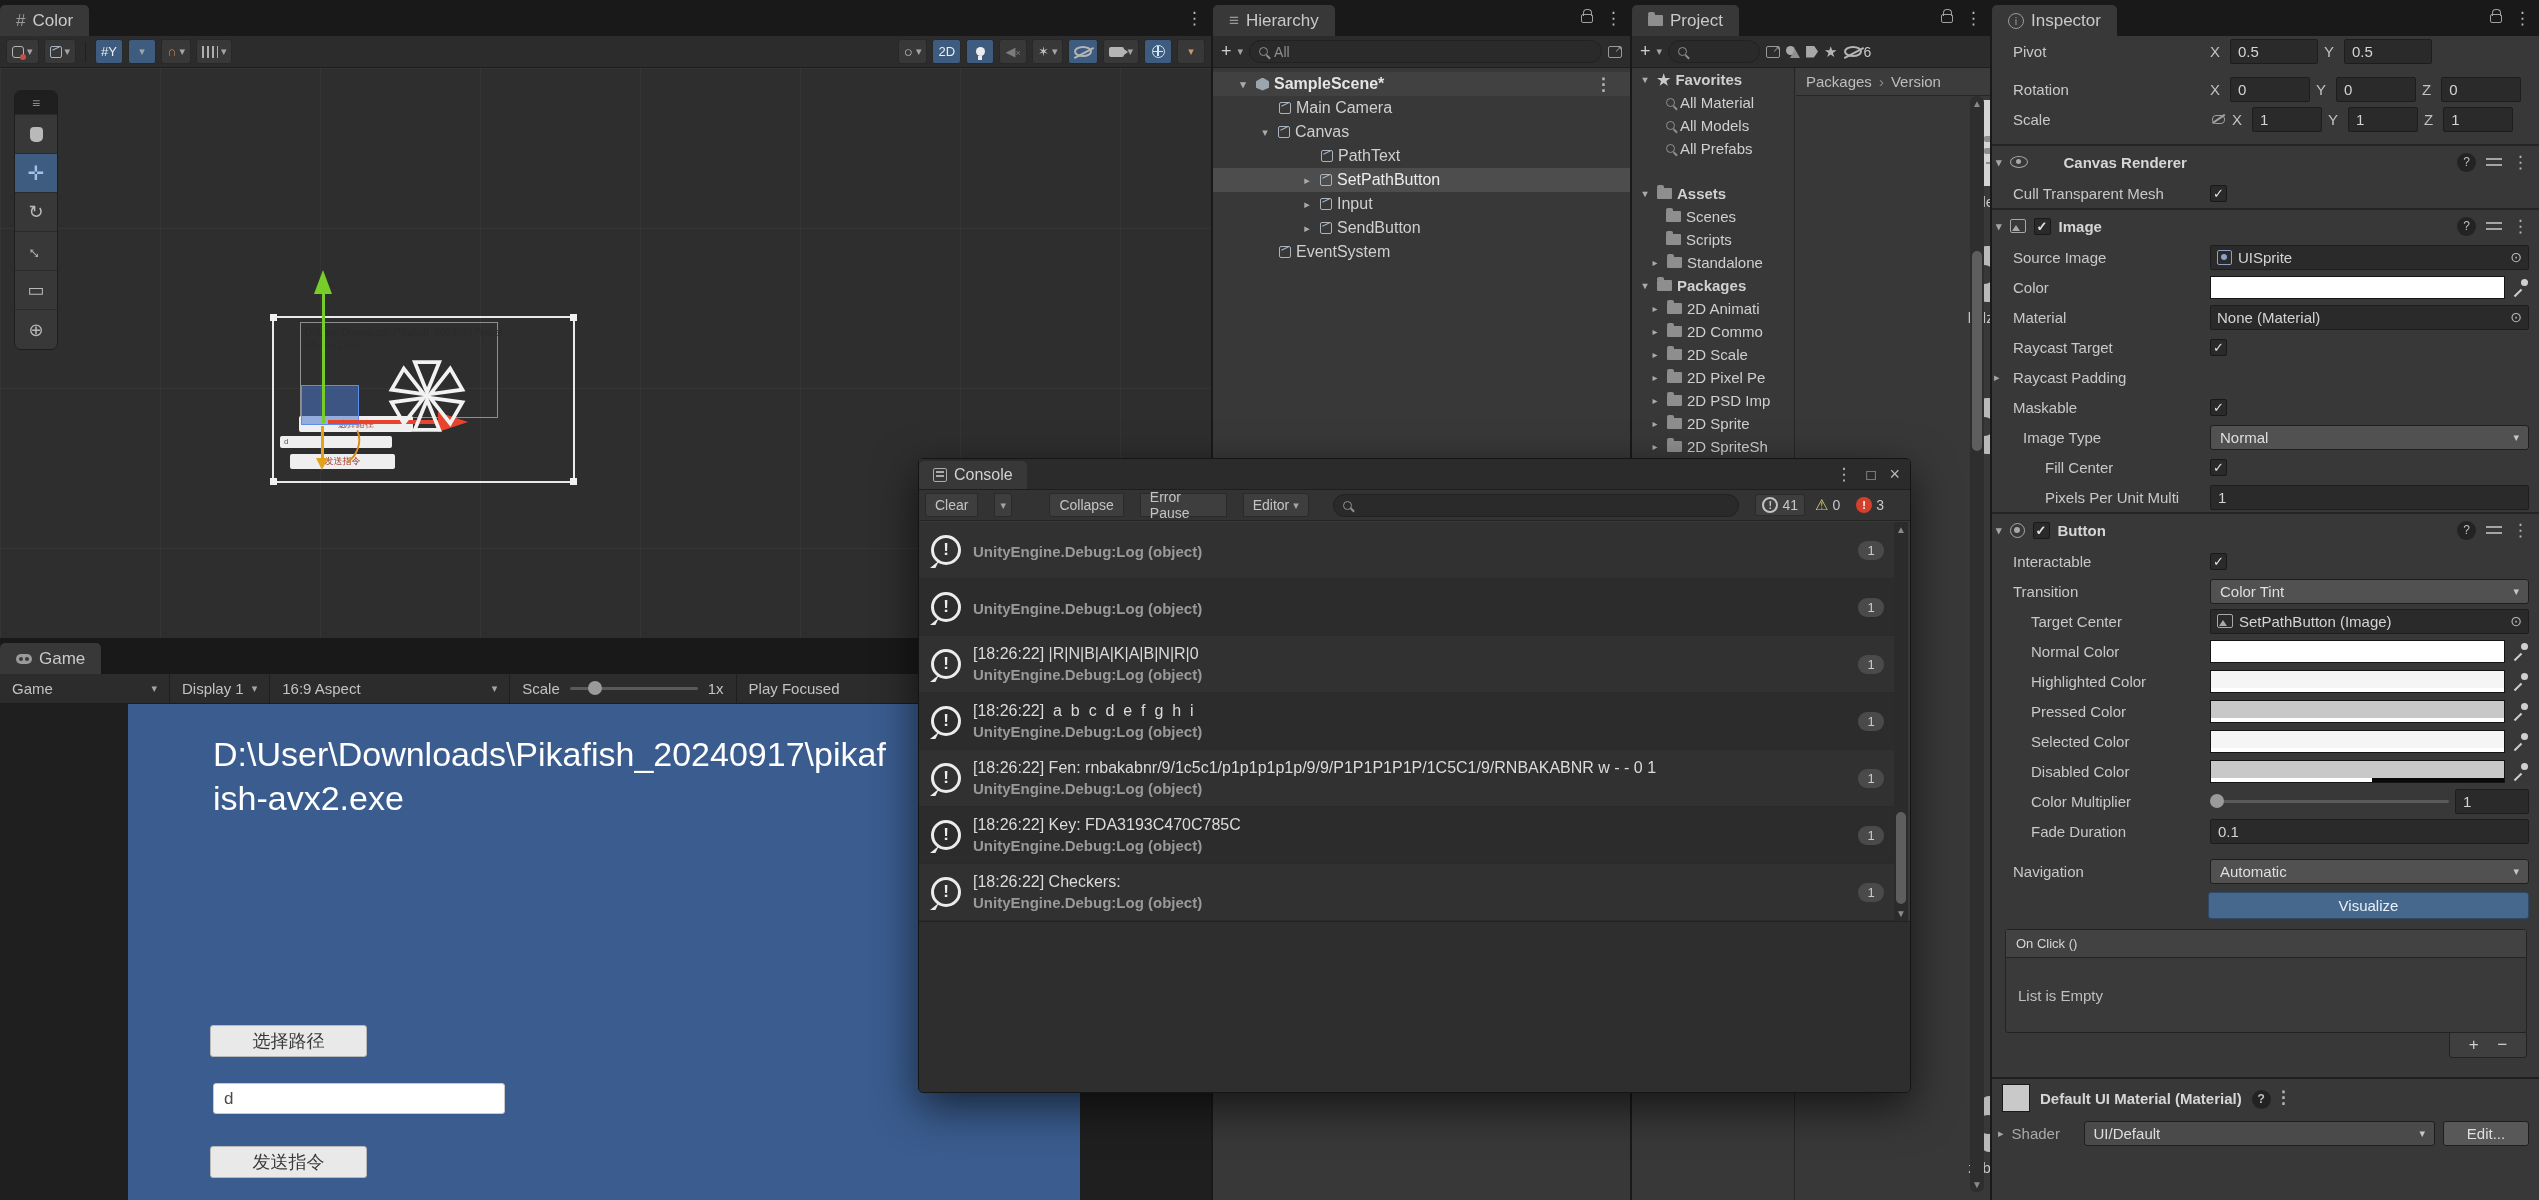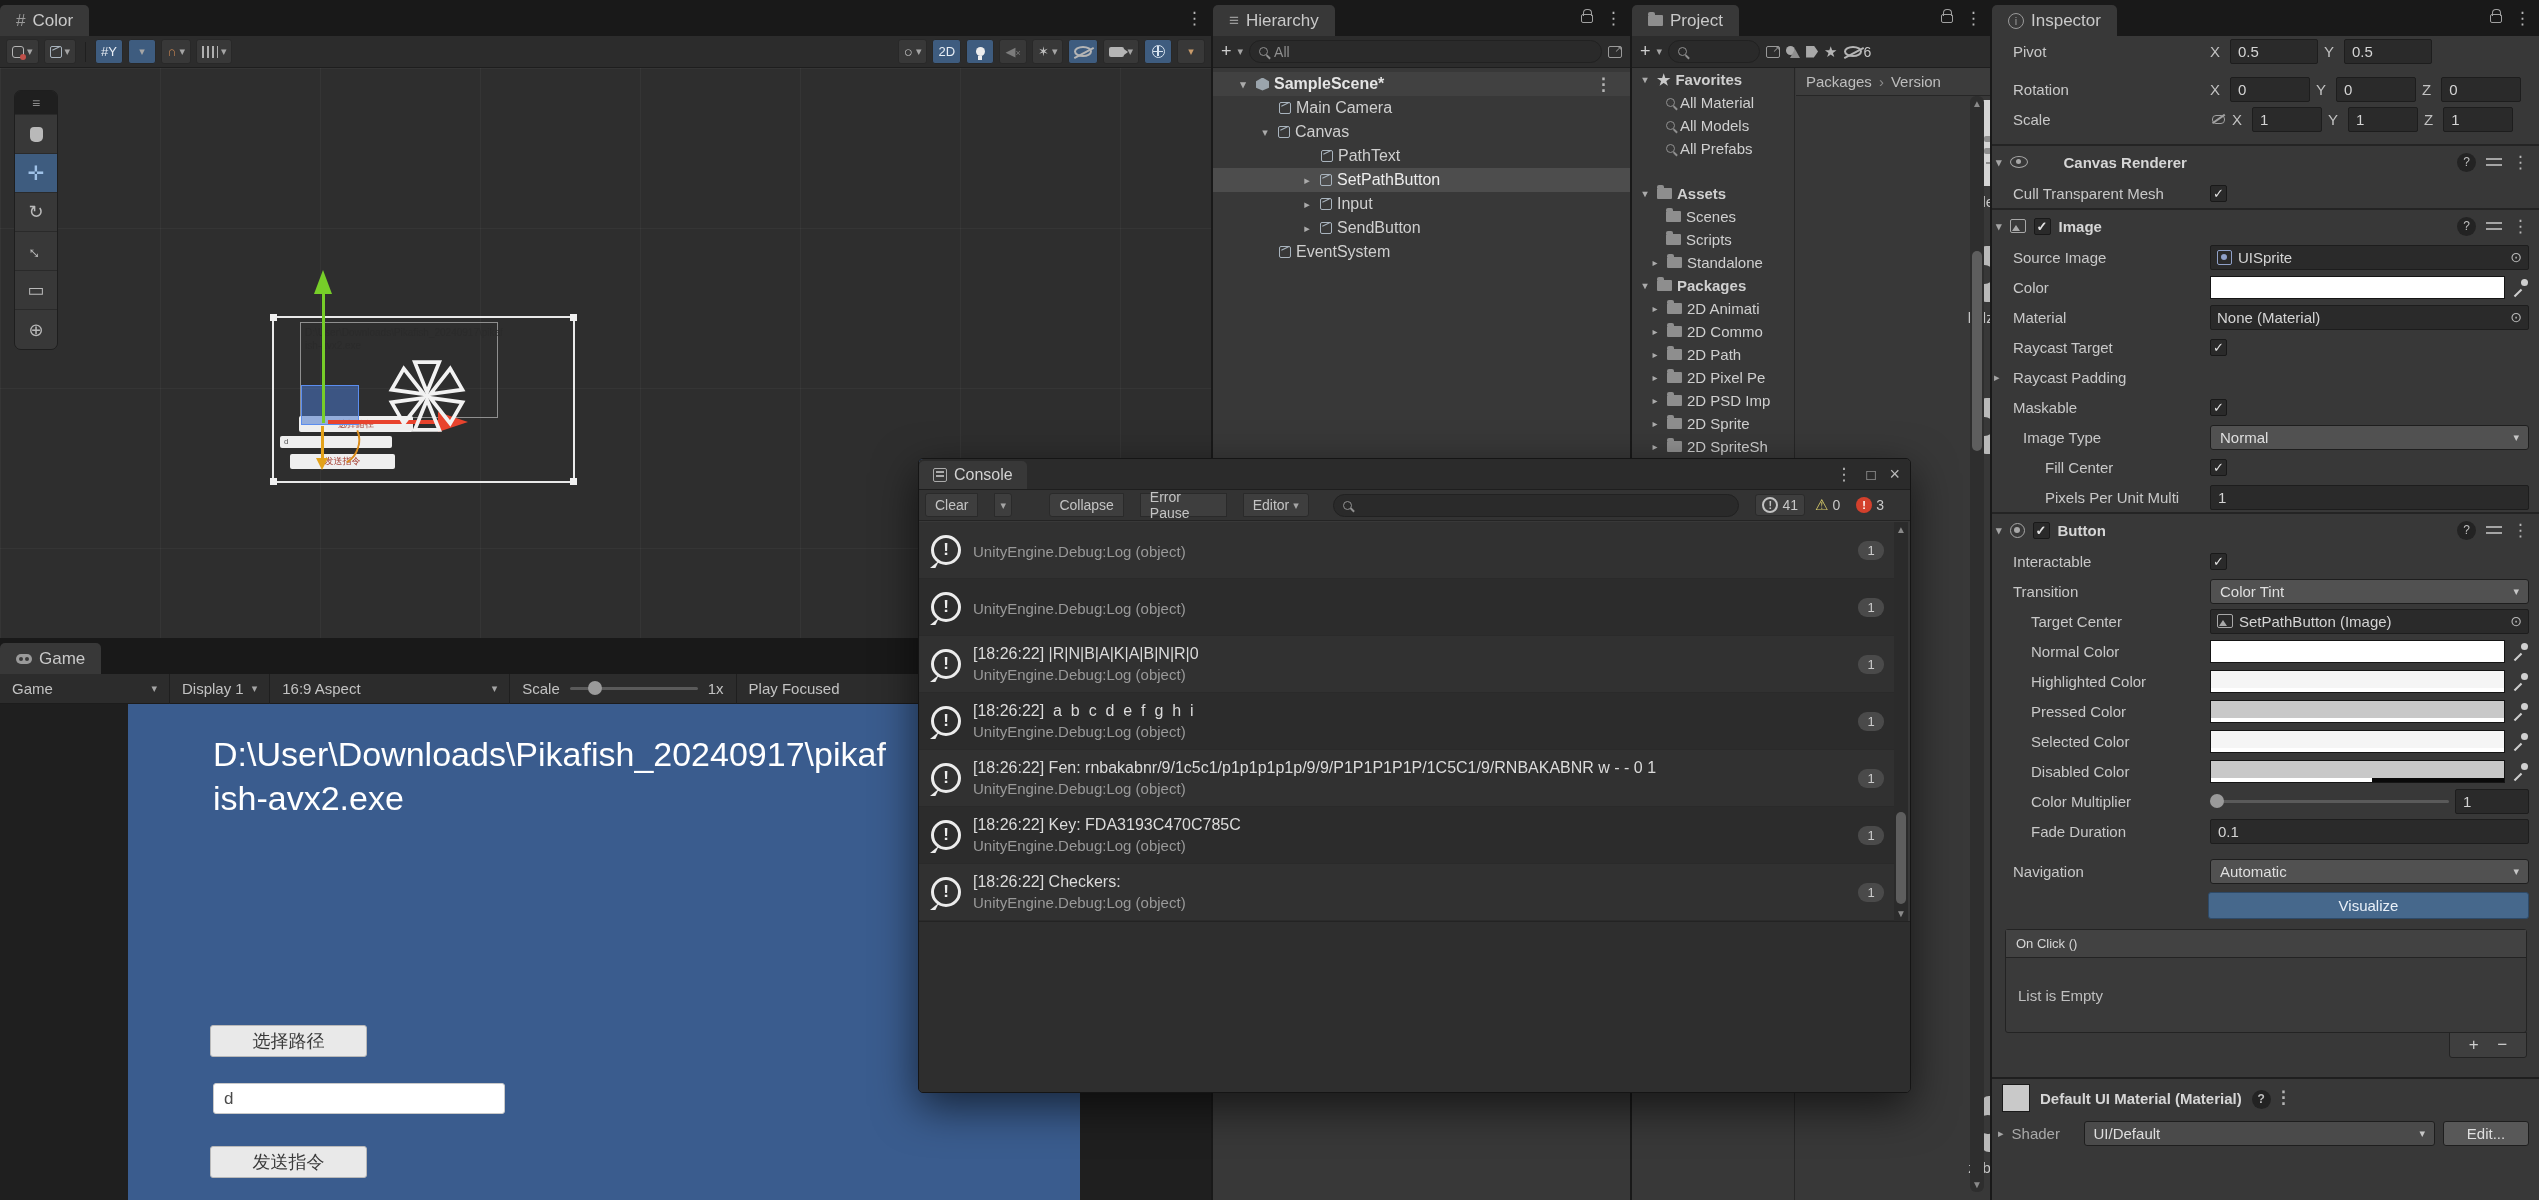--- a/index.html
+++ b/index.html
@@ -161,21 +161,21 @@
   .bub.gray { border:2px solid #C2C2C2; color:#C2C2C2; }
   .bub.red { background:#D3402C; color:#fff; border:none; }
   .warn-tri { color:#D8CB6A; font-size:15px; }
   .cw-logs { position:absolute; left:0; top:63px; right:16px; height:399px; overflow:hidden; }
   .logrow { height:57px; display:flex; align-items:center; gap:12px; padding:0 10px 0 12px; border-bottom:1px solid #2A2A2A; }
   .logrow.odd { background:#313131; } .logrow.even { background:#2C2C2C; }
   .log-icon { width:30px; height:30px; border:3px solid #ECECEC; border-radius:50%; color:#ECECEC; font-weight:bold; font-size:17px; display:flex; align-items:center; justify-content:center; position:relative; flex:none; }
   .log-icon::after { content:""; position:absolute; left:-4px; bottom:-6px; width:9px; height:9px; background:#ECECEC; clip-path:polygon(0 100%,100% 20%,60% 100%); }
   .logtext { flex:1; overflow:hidden; }
   .logline1 { color:#DBDBDB; font-size:16px; white-space:pre; }
-  .logline2 { color:#999999; font-size:15px; margin-top:3px; }
+  .logline2 { color:#999999; font-size:15px; margin-top:3px;font-weight:bold; }
   .count-pill { width:26px; height:19px; background:#4A4A4A; border-radius:9px; color:#CCCCCC; font-size:13px; display:flex; align-items:center; justify-content:center; flex:none; }
   .cw-detail { position:absolute; left:0; top:462px; right:0; bottom:0; background:#2E2E2E; border-top:1px solid #232323; }
   .cw-scroll { position:absolute; right:2px; top:63px; width:14px; height:399px; background:#2B2B2B; }
 </style>
 </head>
 <body>
 
 <div class="root">
 
   <section id="scene-panel">
@@ -490,21 +490,21 @@
           <span>2D Animati</span>
       </div>
       <div class="prow" style="padding-left:16px;">
         <span class="arrow">▸</span>
         <span class="i-folder"></span>
           <span>2D Commo</span>
       </div>
       <div class="prow" style="padding-left:16px;">
         <span class="arrow">▸</span>
         <span class="i-folder"></span>
-          <span>2D Path</span>
+          <span>2D Scale</span>
       </div>
       <div class="prow" style="padding-left:16px;">
         <span class="arrow">▸</span>
         <span class="i-folder"></span>
           <span>2D Pixel Pe</span>
       </div>
       <div class="prow" style="padding-left:16px;">
         <span class="arrow">▸</span>
         <span class="i-folder"></span>
           <span>2D PSD Imp</span>

